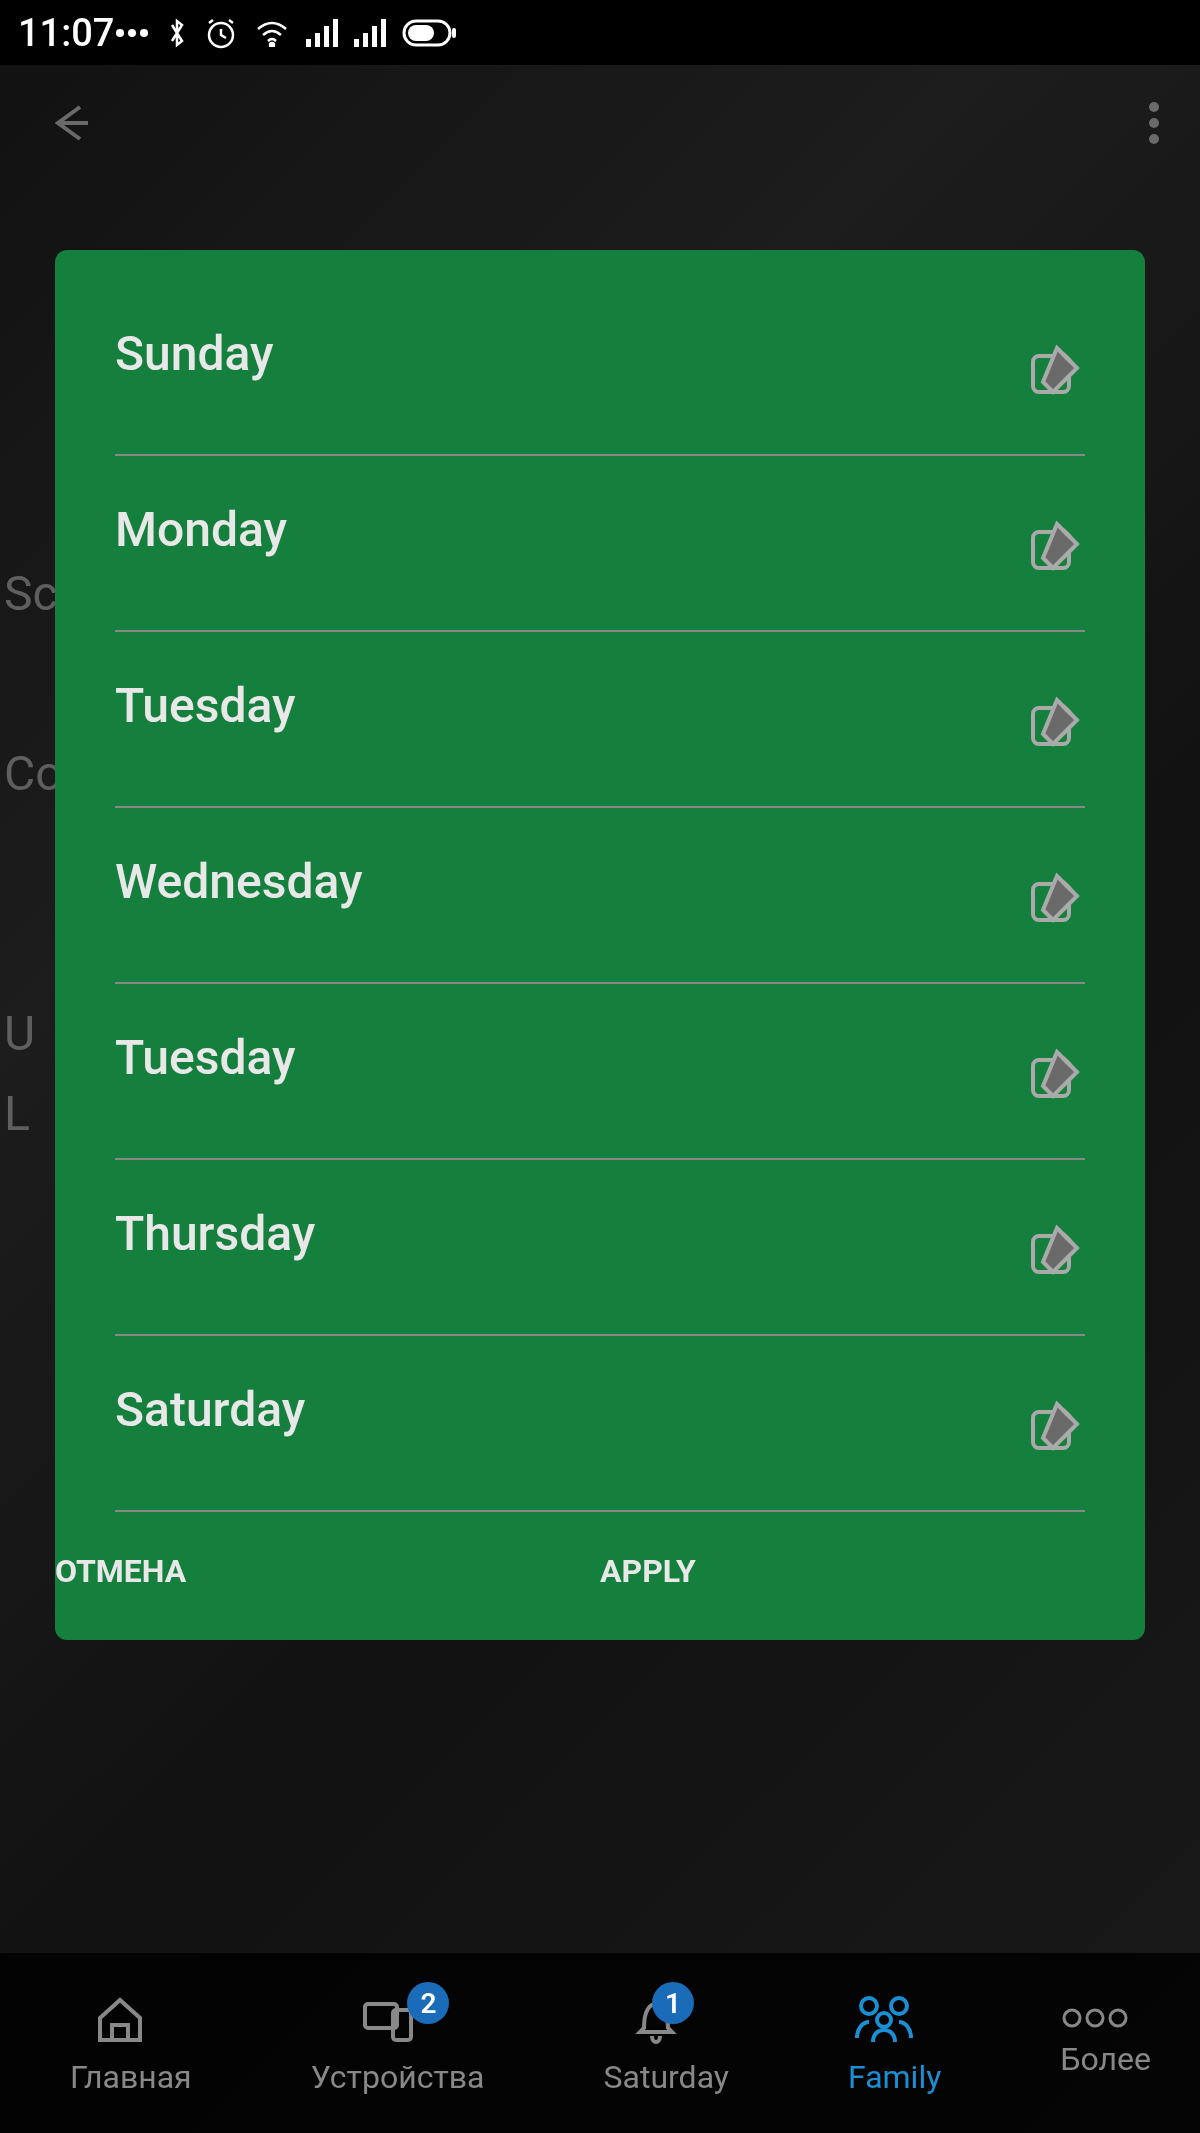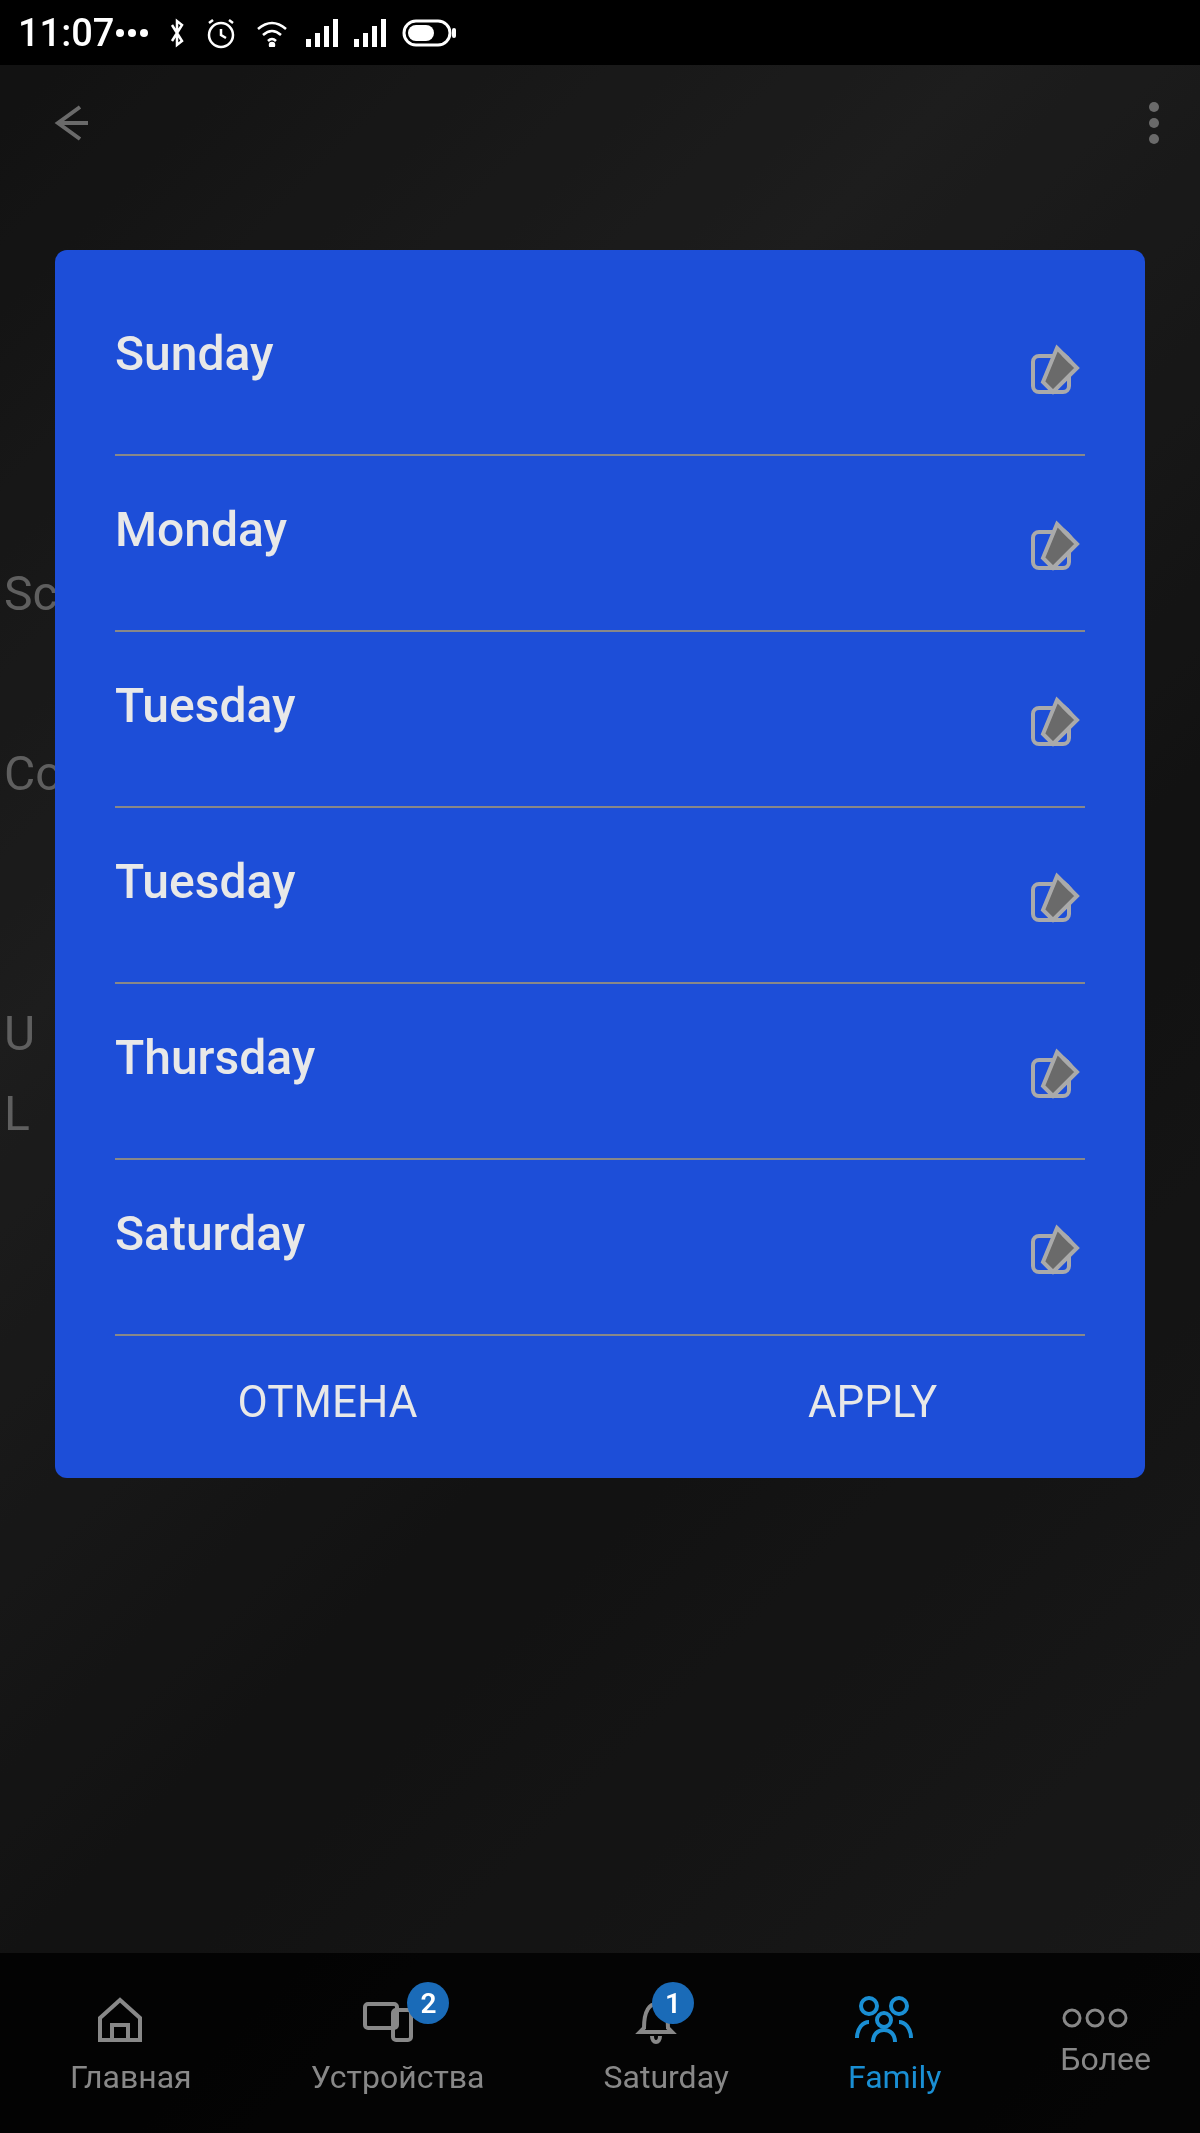--- a/index.html
+++ b/index.html
@@ -81,21 +81,21 @@
     .bg-letter-cc { top: 680px; }
     .bg-letter-u { top: 940px; }
     .bg-letter-l { top: 1020px; }
     
     
     .modal {
       position: absolute;
       top: 250px;
       left: 55px;
       right: 55px;
-      background: #1d4ed8;
+      background: #15803d;
       border-radius: 12px;
       padding-top: 30px;
     }
     
     .day-list {
       padding: 0 60px;
     }
     
     .day-item {
       display: flex;
@@ -116,23 +116,23 @@
       margin-top: 15px;
     }
     
     .modal-buttons {
       display: flex;
       padding: 40px 0 50px 0;
     }
     
     .modal-button {
       flex: 1;
-      text-align: center;
-      font-size: 44px;
-      font-weight: 400;
+      text-align: left;
+      font-size: 32px;
+      font-weight: 700;
       color: #e8e8e8;
       cursor: pointer;
     }
     
     
     .bottom-nav {
       position: absolute;
       bottom: 0;
       left: 0;
       right: 0;
@@ -299,20 +299,30 @@
       <span class="day-label">Tuesday</span>
       <span class="edit-icon">
         <svg width="60" height="60" viewBox="0 0 60 60" fill="none" stroke="#aaa" stroke-width="4">
             <rect x="8" y="16" width="36" height="36" rx="6"></rect>
             <path d="M32 8 L52 28 L28 52 L18 42 Z" fill="#6a6a6a"></path>
             <path d="M38 14 L46 22"></path>
           </svg>
       </span>
     </div>
 
+    <div class="day-item">
+      <span class="day-label">Wednesday</span>
+      <span class="edit-icon">
+        <svg width="60" height="60" viewBox="0 0 60 60" fill="none" stroke="#aaa" stroke-width="4">
+            <rect x="8" y="16" width="36" height="36" rx="6"></rect>
+            <path d="M32 8 L52 28 L28 52 L18 42 Z" fill="#6a6a6a"></path>
+            <path d="M38 14 L46 22"></path>
+          </svg>
+      </span>
+    </div>
 
     <div class="day-item">
       <span class="day-label">Tuesday</span>
       <span class="edit-icon">
         <svg width="60" height="60" viewBox="0 0 60 60" fill="none" stroke="#aaa" stroke-width="4">
             <rect x="8" y="16" width="36" height="36" rx="6"></rect>
             <path d="M32 8 L52 28 L28 52 L18 42 Z" fill="#6a6a6a"></path>
             <path d="M38 14 L46 22"></path>
           </svg>
       </span>

